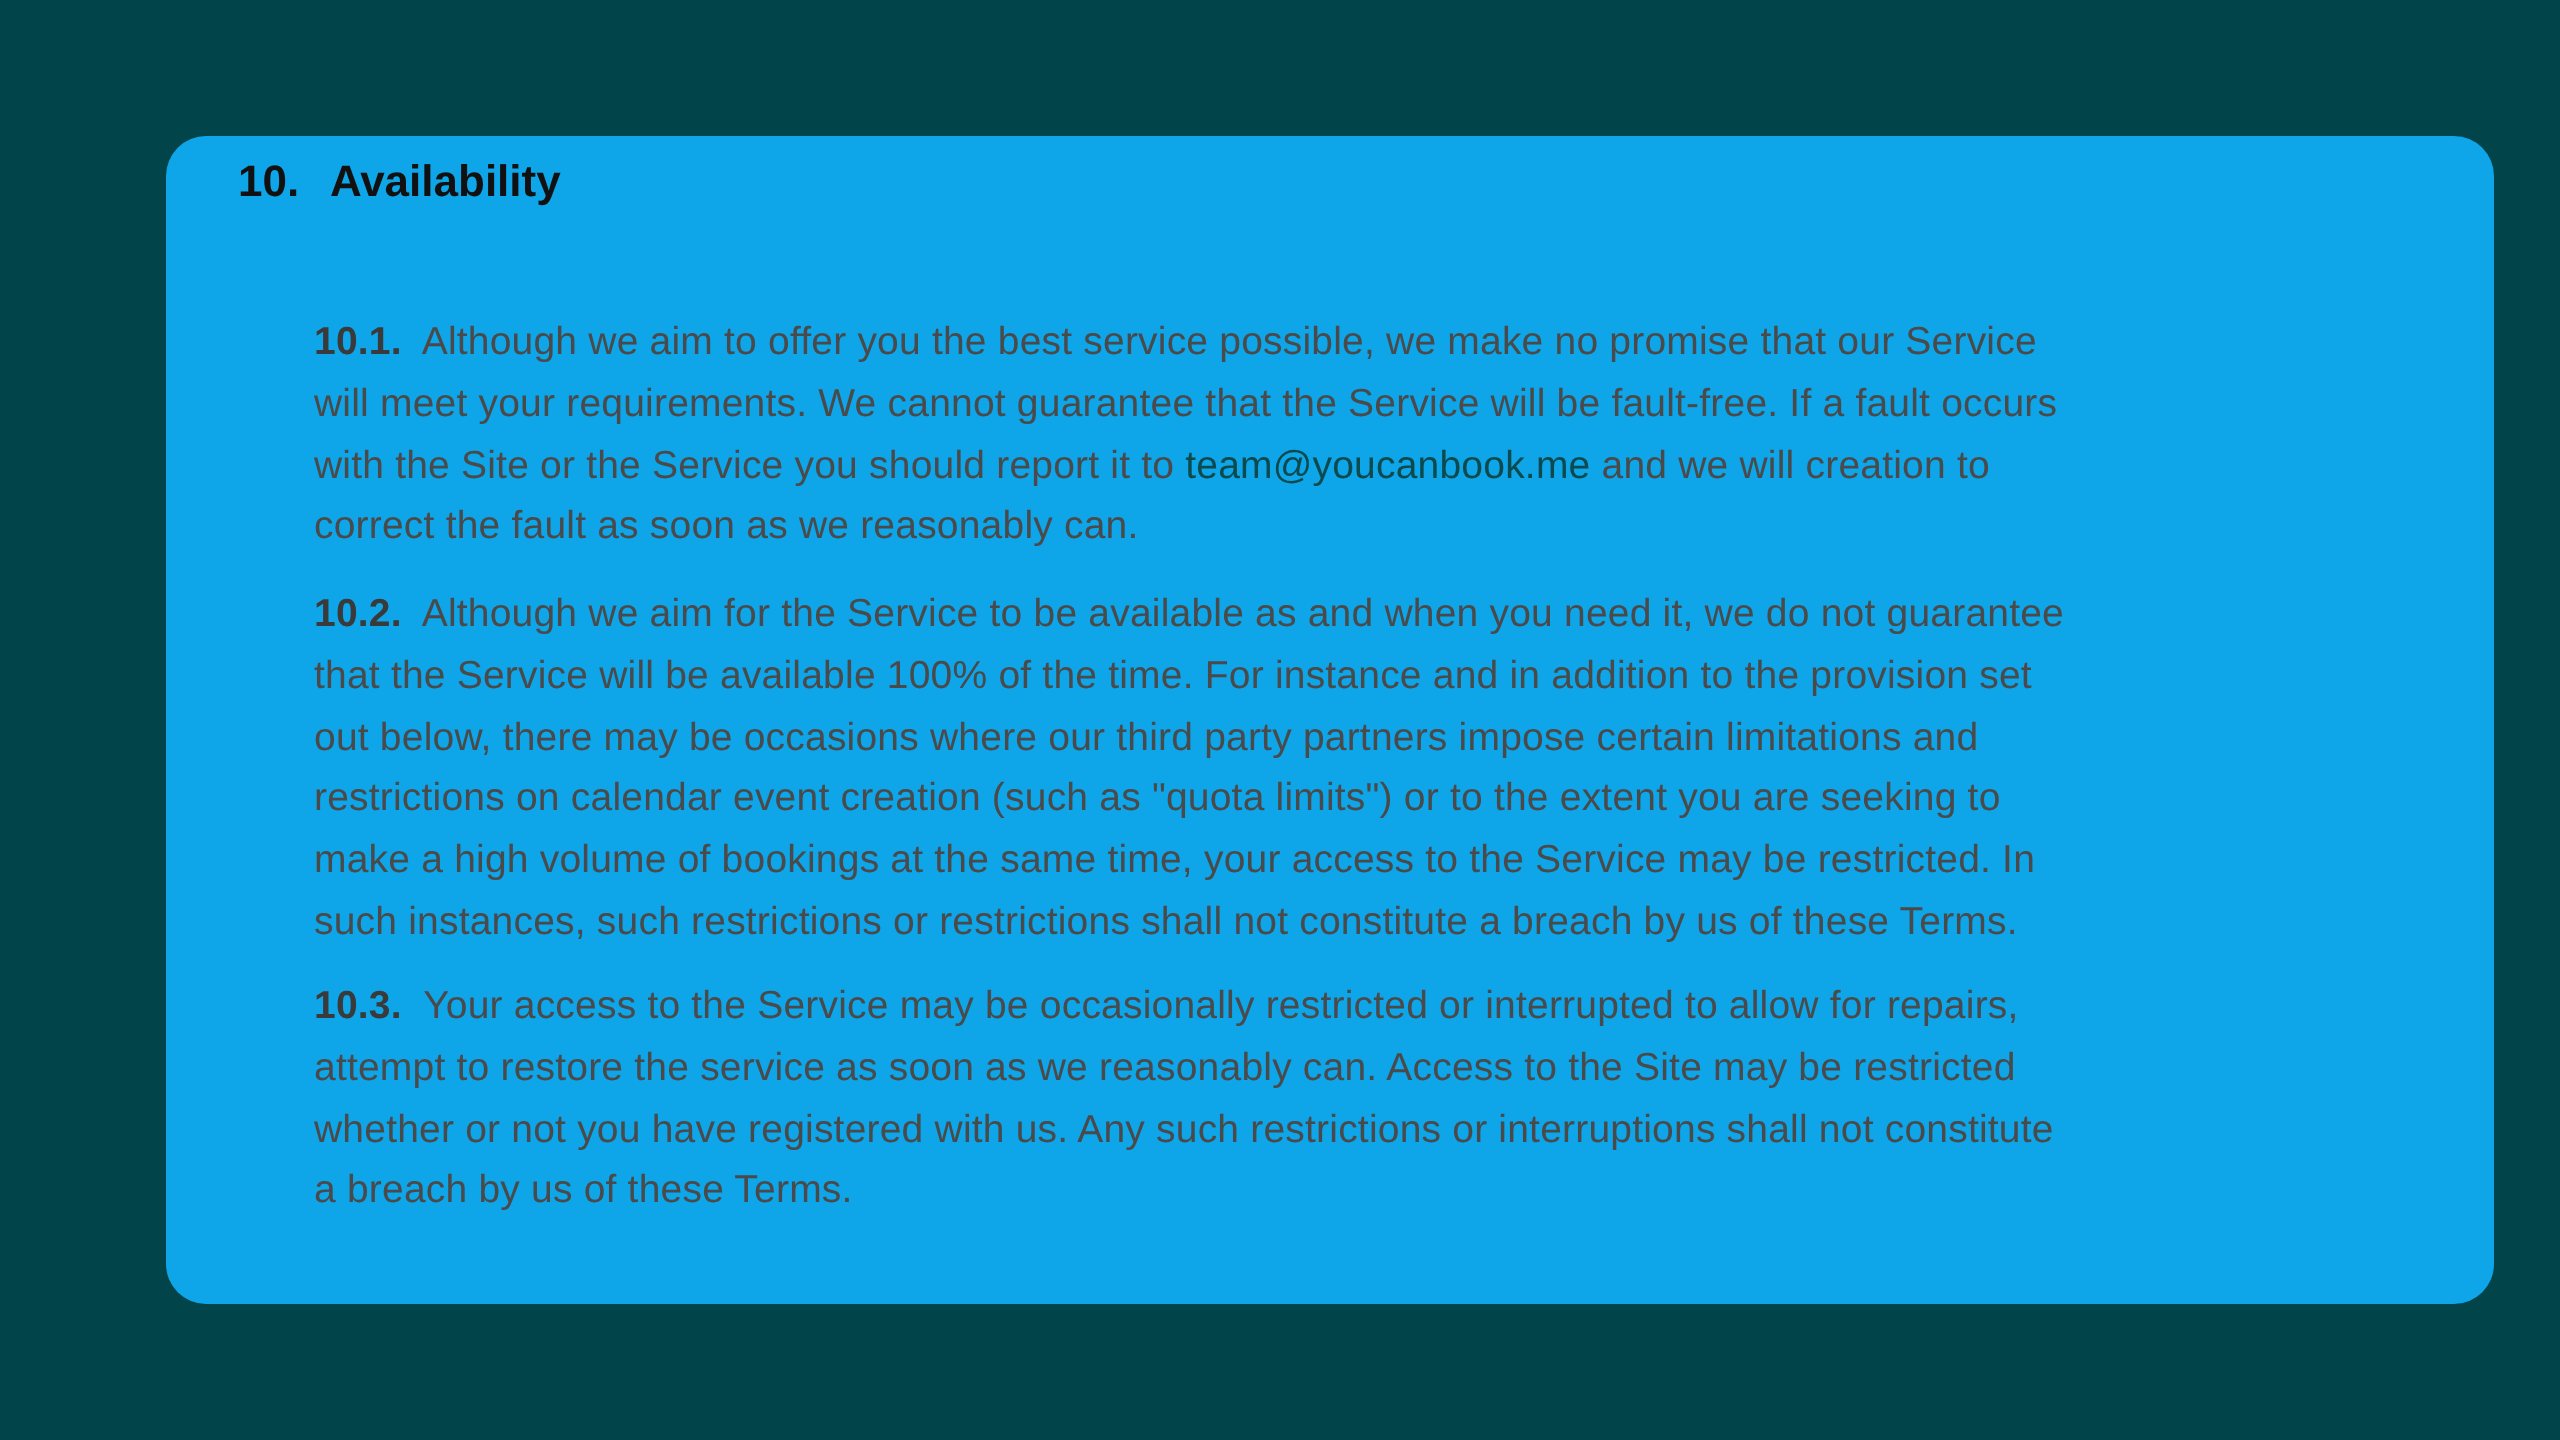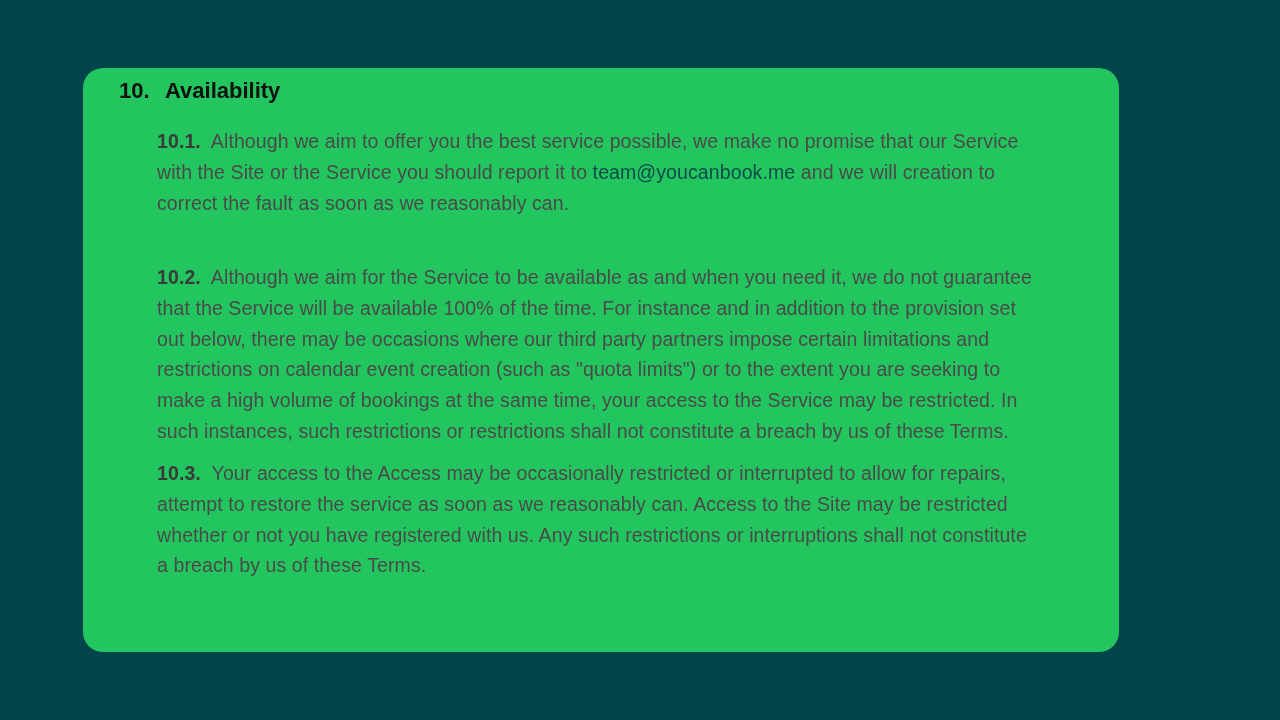--- a/index.html
+++ b/index.html
@@ -3,60 +3,61 @@
 <meta charset="utf-8">
 <style>
   html, body { margin: 0; padding: 0; }
   body {
     width: 1280px; height: 720px; overflow: hidden;
     background: #01454a;
     font-family: "Liberation Sans", "DejaVu Sans", sans-serif;
     position: relative;
   }
   .card {
-    position: absolute; left: 83px; top: 68px; width: 1036px; height: 584px;
-    background: #22c55e; border-radius: 20px; overflow: hidden;
+    position: absolute; left: 83px; top: 68px; width: 1164px; height: 584px;
+    background: #0ea5e9; border-radius: 20px; overflow: hidden;
   }
   .heading {
     position: absolute; left: 36px; top: 10px;
     font-size: 22px; font-weight: bold; color: #111;
     white-space: nowrap;
   }
   .heading .num { display: inline-block; width: 46px; }
-  .para { position: absolute; left: 74px; }
+  .para { position: absolute; left: 74px; margin-top: 30px; }
   .line {
     height: 30.8px; line-height: 30.8px;
     font-size: 19.5px; color: #4a4a4a; white-space: nowrap;
     letter-spacing: 0.1px;
   }
   .line b { color: #3a3a3a; }
   .link { color: #0d4a4d; }
 </style>
 </head>
 <body>
 
 <div class="card">
   <div class="heading">
     <span class="num">10.</span><span>Availability</span>
   </div>
 
   <div class="para" style="top:58px">
     <div class="line"><b>10.1.</b>&nbsp; <span>Although we aim to offer you the best service possible, we make no promise that our Service</span></div>
+    <div class="line">will meet your requirements. We cannot guarantee that the Service will be fault-free. If a fault occurs</div>
     <div class="line"><span>with the Site or the Service you should report it to </span><a class="link">team@youcanbook.me</a><span> and we will creation to</span></div>
     <div class="line">correct the fault as soon as we reasonably can.</div>
   </div>
 
   <div class="para" style="top:194px">
     <div class="line"><b>10.2.</b>&nbsp; <span>Although we aim for the Service to be available as and when you need it, we do not guarantee</span></div>
     <div class="line">that the Service will be available 100% of the time. For instance and in addition to the provision set</div>
     <div class="line">out below, there may be occasions where our third party partners impose certain limitations and</div>
     <div class="line">restrictions on calendar event creation (such as "quota limits") or to the extent you are seeking to</div>
     <div class="line">make a high volume of bookings at the same time, your access to the Service may be restricted. In</div>
     <div class="line">such instances, such restrictions or restrictions shall not constitute a breach by us of these Terms.</div>
   </div>
 
   <div class="para" style="top:390px">
-    <div class="line"><b>10.3.</b>&nbsp; <span>Your access to the Access may be occasionally restricted or interrupted to allow for repairs,</span></div>
+    <div class="line"><b>10.3.</b>&nbsp; <span>Your access to the Service may be occasionally restricted or interrupted to allow for repairs,</span></div>
     <div class="line">attempt to restore the service as soon as we reasonably can. Access to the Site may be restricted</div>
     <div class="line">whether or not you have registered with us. Any such restrictions or interruptions shall not constitute</div>
     <div class="line">a breach by us of these Terms.</div>
   </div>
 </div>
 
 </body></html>

